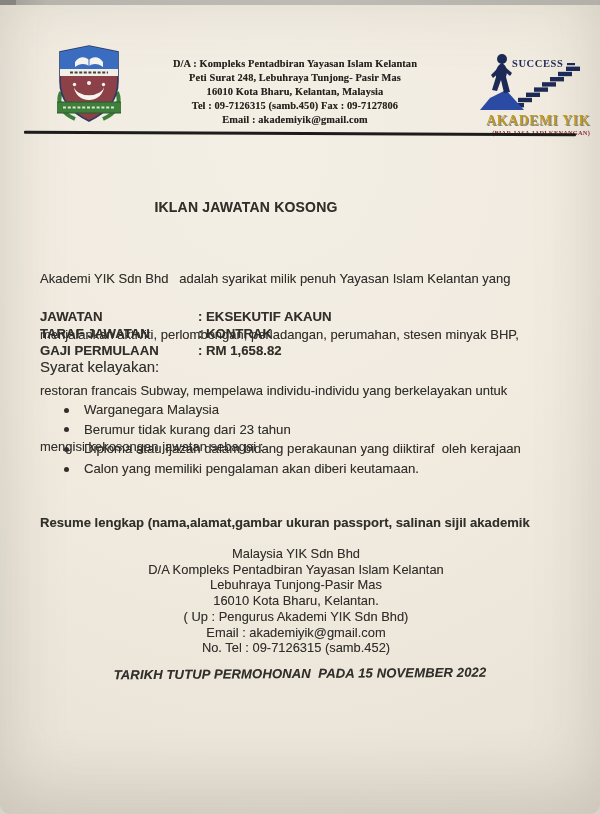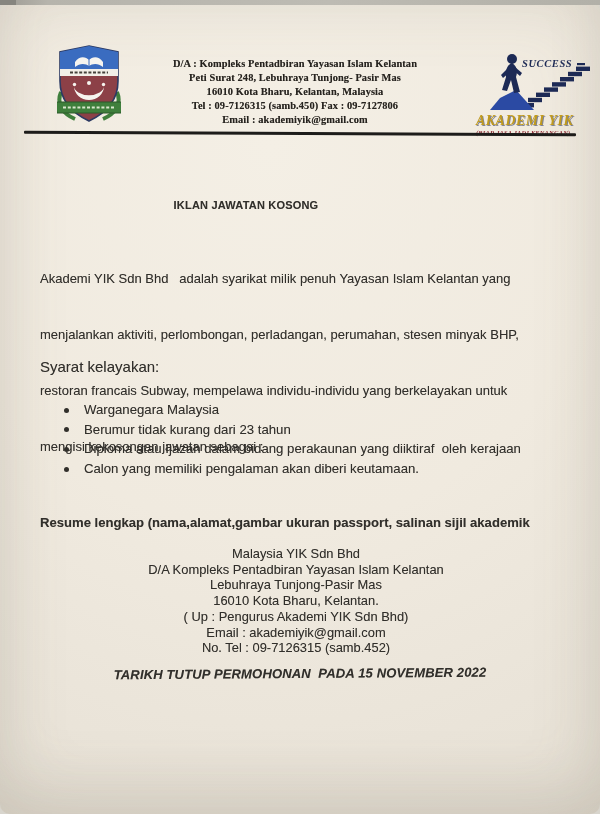--- a/index.html
+++ b/index.html
@@ -20,37 +20,37 @@
   .top-strip .notch{position:absolute;left:0;top:0;width:16px;height:5px;background:#86857f;}
 
   
   .crest{position:absolute;left:57px;top:44px;width:64px;height:80px;}
   .hdr-address{
     position:absolute;left:163px;top:57px;width:264px;text-align:center;
     font-family:"Liberation Serif", serif;font-size:10.4px;line-height:13.9px;
     color:#26231f;font-weight:bold;letter-spacing:0.1px;
     text-shadow:0 0 .5px rgba(40,36,30,.45);
   }
-  .logo{position:absolute;left:476px;top:48px;width:124px;text-align:left;font-style:italic;}
+  .logo{position:absolute;left:466px;top:48px;width:124px;text-align:right;}
   .logo-name{
     margin-top:-3px;font-weight:bold;font-size:13.8px;letter-spacing:.6px;
     color:#c09a1e;text-shadow:1px 1px 0 rgba(32,45,92,.55);
     font-family:"Liberation Serif", serif;white-space:nowrap;
   }
   .logo-tagline{
     font-size:6.4px;font-weight:bold;color:#8c2b33;letter-spacing:.2px;
     margin-top:0px;white-space:nowrap;font-family:"Liberation Serif", serif;
   }
   .rule{position:absolute;left:24px;top:132px;width:552px;height:3px;background:#1d1c1a;
     border-radius:1px;transform:rotate(0.25deg);}
 
   
   .ink{color:#312f2b;text-shadow:0 0 .5px rgba(49,47,43,.35);}
   .doc-title{position:absolute;left:0;top:199px;width:492px;text-align:center;
-    font-weight:bold;font-size:11px;letter-spacing:.2px;}
+    font-weight:bold;font-size:14px;letter-spacing:.2px;}
   .intro{position:absolute;left:40px;top:233px;width:520px;font-size:13px;
     line-height:18.6px;white-space:pre-wrap;}
   .fields{position:absolute;left:40px;top:309px;font-size:13.2px;font-weight:bold;
     line-height:16.9px;}
   .field-row{display:flex;}
   .field-label{width:158px;white-space:pre-wrap;}
   .field-value{white-space:pre-wrap;}
   .syarat{position:absolute;left:40px;top:358px;font-size:15px;}
   .bullets{position:absolute;left:64px;top:400px;font-size:13.2px;line-height:19.7px;
     list-style:none;margin:0;padding:0;}
@@ -149,20 +149,34 @@
 
   <div class="doc-title ink">IKLAN JAWATAN KOSONG</div>
 
   <div class="intro ink">
     <div>Akademi YIK Sdn Bhd   adalah syarikat milik penuh Yayasan Islam Kelantan yang</div>
     <div>menjalankan aktiviti, perlombongan, perladangan, perumahan, stesen minyak BHP,</div>
     <div>restoran francais Subway, mempelawa individu-individu yang berkelayakan untuk</div>
     <div>mengisi kekosongan jawatan sebagai :</div>
   </div>
 
+  <div class="fields ink">
+    <div class="field-row">
+      <span class="field-label">JAWATAN</span>
+      <span class="field-value">: EKSEKUTIF AKAUN</span>
+    </div>
+    <div class="field-row">
+      <span class="field-label">TARAF JAWATAN</span>
+      <span class="field-value">: KONTRAK</span>
+    </div>
+    <div class="field-row">
+      <span class="field-label">GAJI PERMULAAN</span>
+      <span class="field-value">: RM 1,658.82</span>
+    </div>
+  </div>
 
   <div class="syarat ink">Syarat kelayakan:</div>
 
   <ul class="bullets ink">
     <li>
       <span class="bullet-dot"></span>
       <span class="bullet-text">Warganegara Malaysia</span>
     </li>
     <li>
       <span class="bullet-dot"></span>

